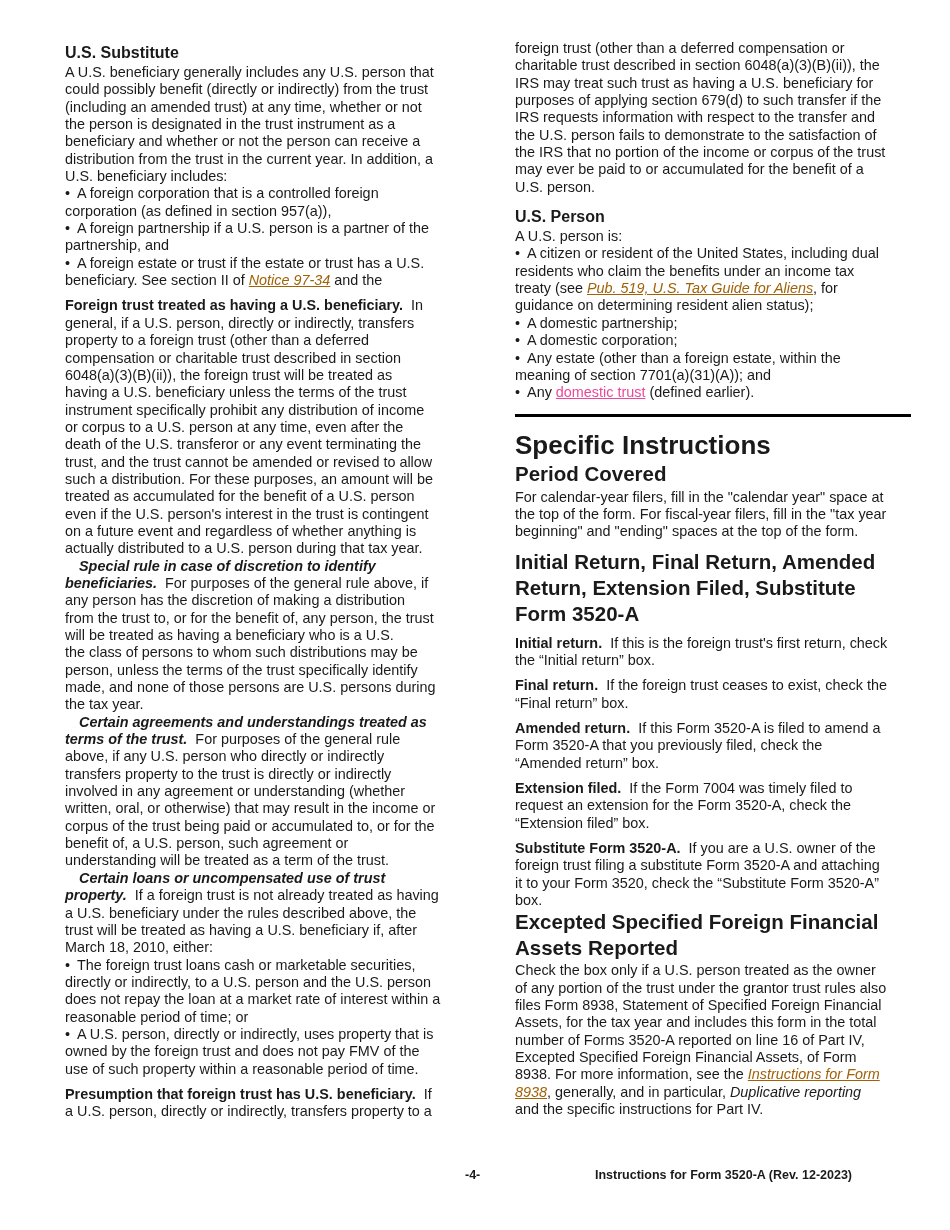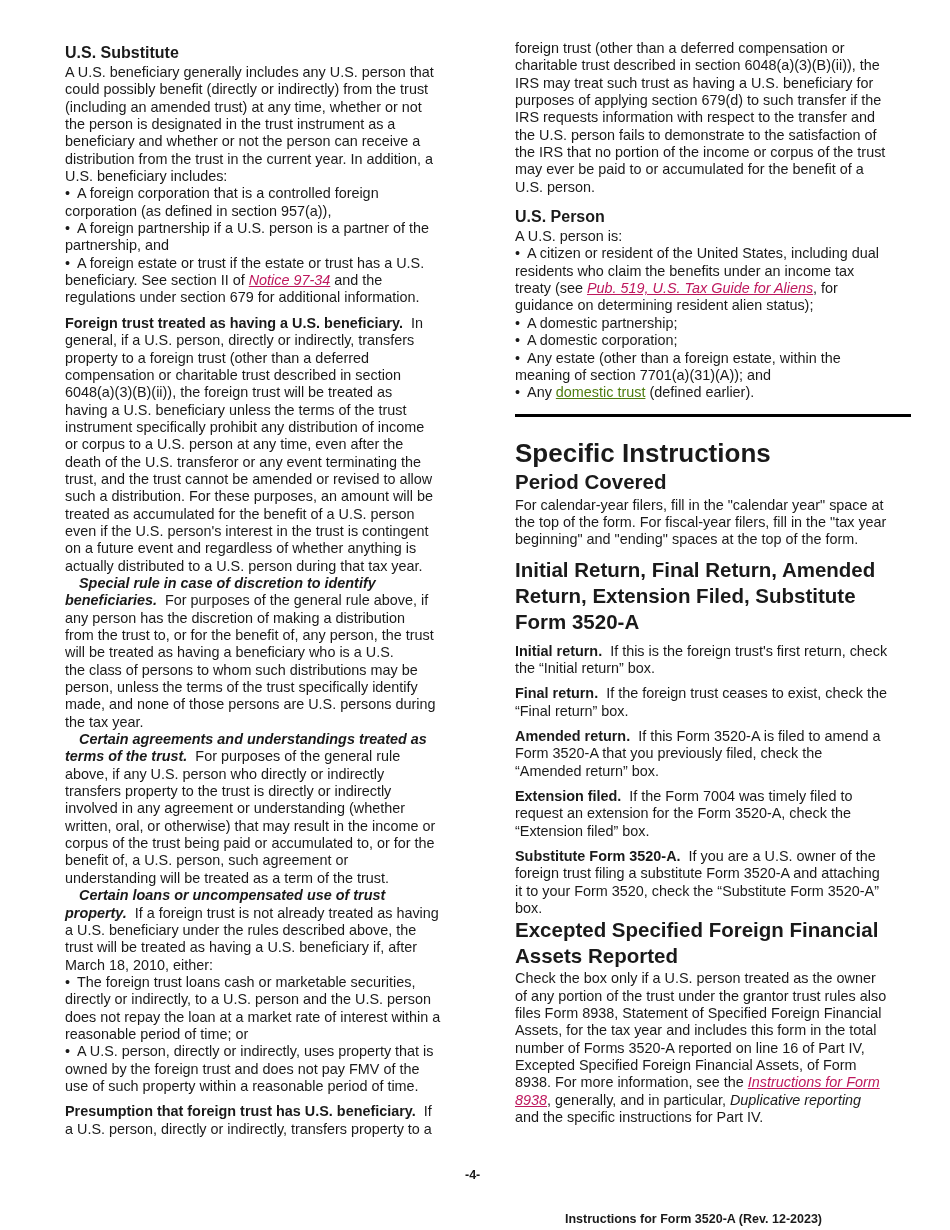--- a/index.html
+++ b/index.html
@@ -10,49 +10,48 @@
     .col { position: absolute; top: 40px; }
     .col-left { left: 65px; width: 400px; }
     .col-right { left: 515px; width: 396px; }
     .line { font-size: 14.4px; line-height: 17.35px; white-space: nowrap; }
     .h3 { font-size: 16px; font-weight: bold; line-height: 20px; margin-top: 3px; margin-bottom: 1px; }
     .gap { height: 8px; }
     .b { font-weight: bold; }
     .bi { font-weight: bold; font-style: italic; }
     .i { font-style: italic; }
     .ind { padding-left: 14px; }
-    .link { color: #4d7c0f; text-decoration: underline; cursor: pointer; }
-    .link-i { color: #be185d; text-decoration: underline; font-style: italic; cursor: pointer; }
+    .link { color: #ec4899; text-decoration: underline; cursor: pointer; }
+    .link-i { color: #a16207; text-decoration: underline; font-style: italic; cursor: pointer; }
     .bullet::before { content: "\2022"; margin-right: 7px; }
     .rule { border-top: 3px solid #000; margin-top: 12px; }
-    .h1 { font-size: 26px; font-weight: bold; line-height: 32px; margin-top: 20px; }
+    .h1 { font-size: 26px; font-weight: bold; line-height: 32px; margin-top: 12px; }
     .h2 { font-size: 20.5px; font-weight: bold; line-height: 25px; margin-bottom: 3px; }
     .footer { position: absolute; top: 1168px; font-size: 12.5px; font-weight: bold; }
     .footer-page { left: 465px; }
-    .footer-title { left: 565px; margin-top: 44px; }
+    .footer-title { left: 595px; }
   </style>
 </head>
 <body>
 
 <div class="col col-left">
   <div class="h3">U.S. Substitute</div>
   <div class="line">A U.S. beneficiary generally includes any U.S. person that</div>
   <div class="line">could possibly benefit (directly or indirectly) from the trust</div>
   <div class="line">(including an amended trust) at any time, whether or not</div>
   <div class="line">the person is designated in the trust instrument as a</div>
   <div class="line">beneficiary and whether or not the person can receive a</div>
   <div class="line">distribution from the trust in the current year. In addition, a</div>
   <div class="line">U.S. beneficiary includes:</div>
   <div class="line bullet">A foreign corporation that is a controlled foreign</div>
   <div class="line">corporation (as defined in section 957(a)),</div>
   <div class="line bullet">A foreign partnership if a U.S. person is a partner of the</div>
   <div class="line">partnership, and</div>
   <div class="line bullet">A foreign estate or trust if the estate or trust has a U.S.</div>
   <div class="line"><span>beneficiary. See section II of </span><span class="link-i">Notice 97-34</span><span> and the</span></div>
-  <div class="line">regulations under section 679 for additional information.</div>
 
   <div class="gap"></div>
   <div class="line"><span class="b">Foreign trust treated as having a U.S. beneficiary.</span>&nbsp; <span>In</span></div>
   <div class="line">general, if a U.S. person, directly or indirectly, transfers</div>
   <div class="line">property to a foreign trust (other than a deferred</div>
   <div class="line">compensation or charitable trust described in section</div>
   <div class="line">6048(a)(3)(B)(ii)), the foreign trust will be treated as</div>
   <div class="line">having a U.S. beneficiary unless the terms of the trust</div>
   <div class="line">instrument specifically prohibit any distribution of income</div>
   <div class="line">or corpus to a U.S. person at any time, even after the</div>

